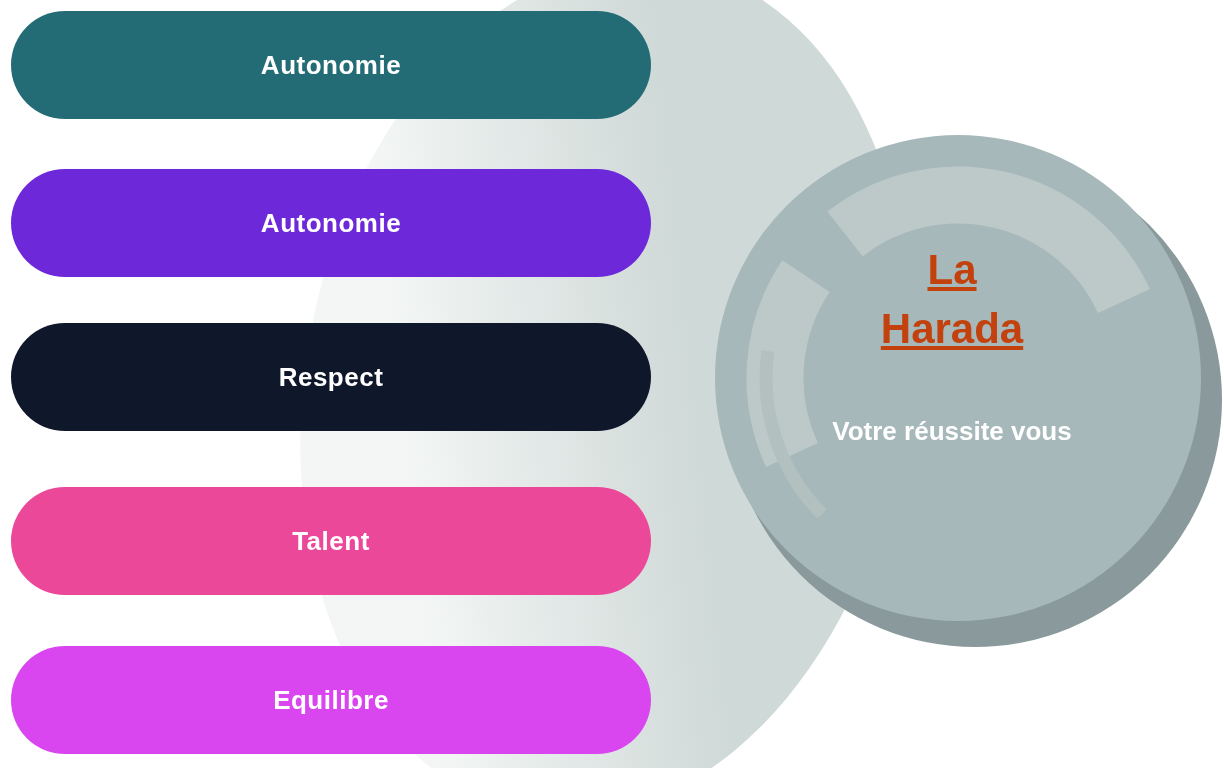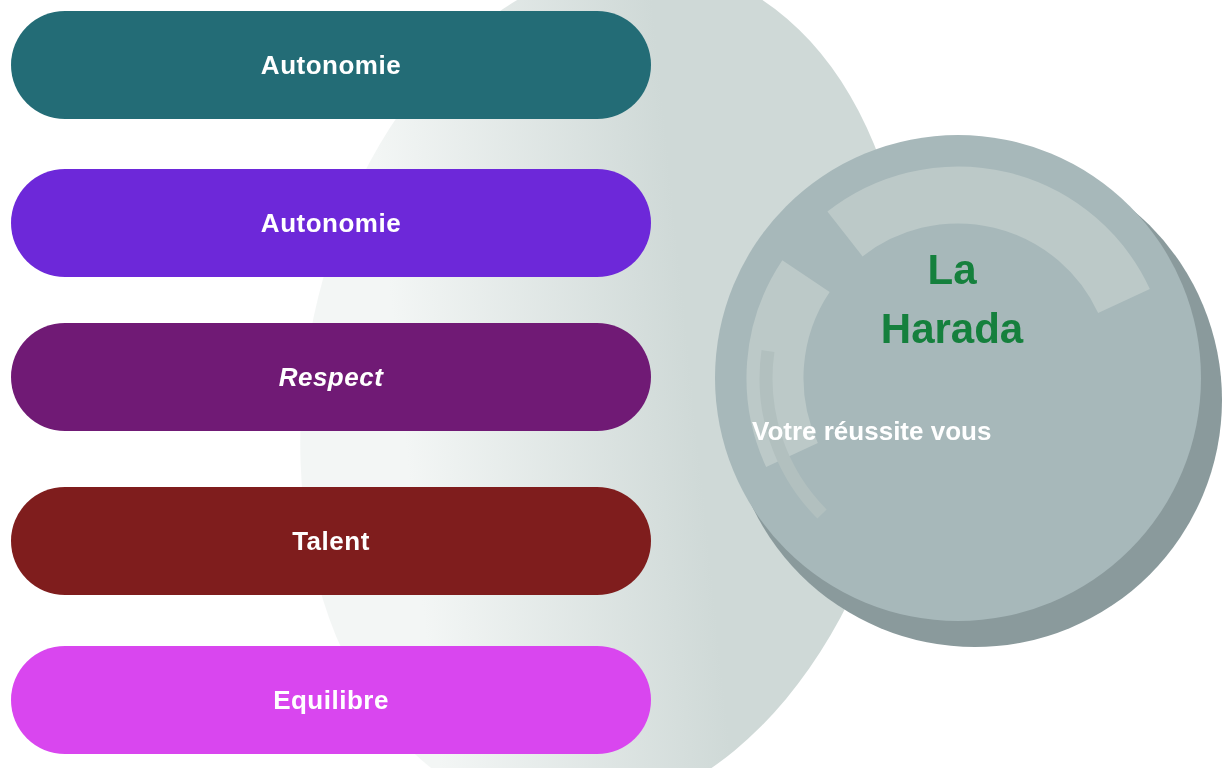--- a/index.html
+++ b/index.html
@@ -26,20 +26,21 @@
   .bar-4{top:487px;background:#2ED8D0;}
   .bar-5{top:646px;background:#3D608C;}
   .sphere-title{
     position:absolute;left:702px;top:240px;width:500px;
     text-align:center;
     font-size:42px;font-weight:bold;line-height:59px;
     color:#41A8C7;
   }
   .sphere-subtitle{
     position:absolute;left:752px;top:416px;width:400px;
+    text-align:center;
     font-size:26px;font-weight:bold;line-height:31px;
     color:#ffffff;
   }
 </style>
 </head>
 <body>
 
 <div id="canvas">
 
   <svg id="bg-art" viewBox="0 0 1224 768">
@@ -64,33 +65,33 @@
   </svg>
 
   <div class="bar bar-1" style="background-color: rgb(35, 108, 118);">
     <span>Autonomie</span>
   </div>
 
   <div class="bar bar-2" style="background-color: #6d28d9;">
     <span>Autonomie</span>
   </div>
 
-  <div class="bar bar-3" style="background-color: #701a75; font-style: italic;">
+  <div class="bar bar-3" style="background-color: #0f172a;">
     <span>Respect</span>
   </div>
 
-  <div class="bar bar-4" style="background-color: #7f1d1d;">
+  <div class="bar bar-4" style="background-color: #ec4899;">
     <span>Talent</span>
   </div>
 
   <div class="bar bar-5" style="background-color: #d946ef;">
     <span>Equilibre</span>
   </div>
 
-  <div class="sphere-title" style="color: #15803d;">
+  <div class="sphere-title" style="color: #c2410c; text-decoration: underline;">
     <div>La</div>
     <div>Harada</div>
   </div>
 
   <div class="sphere-subtitle" style="color: rgb(255, 255, 255);">
     <div>Votre réussite vous</div>
   </div>
 
 </div>
 

